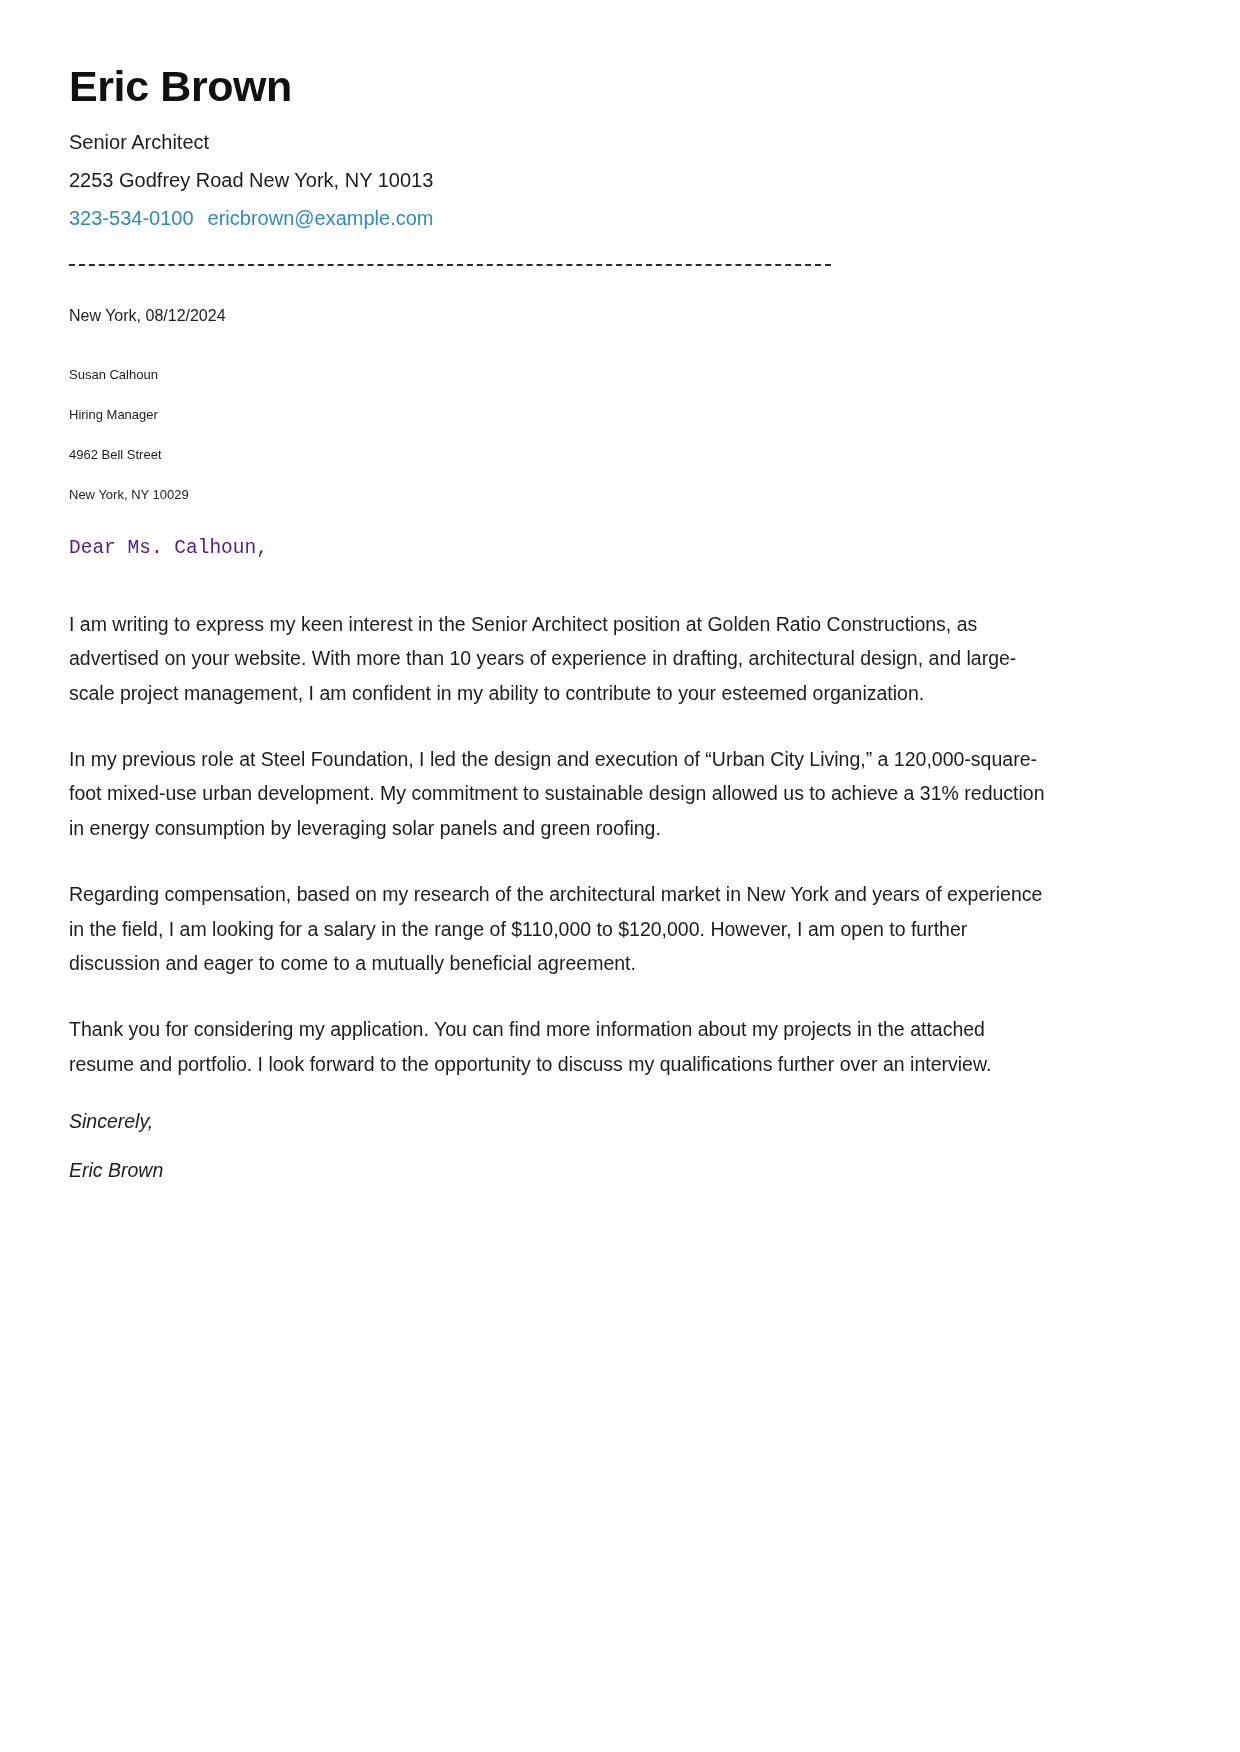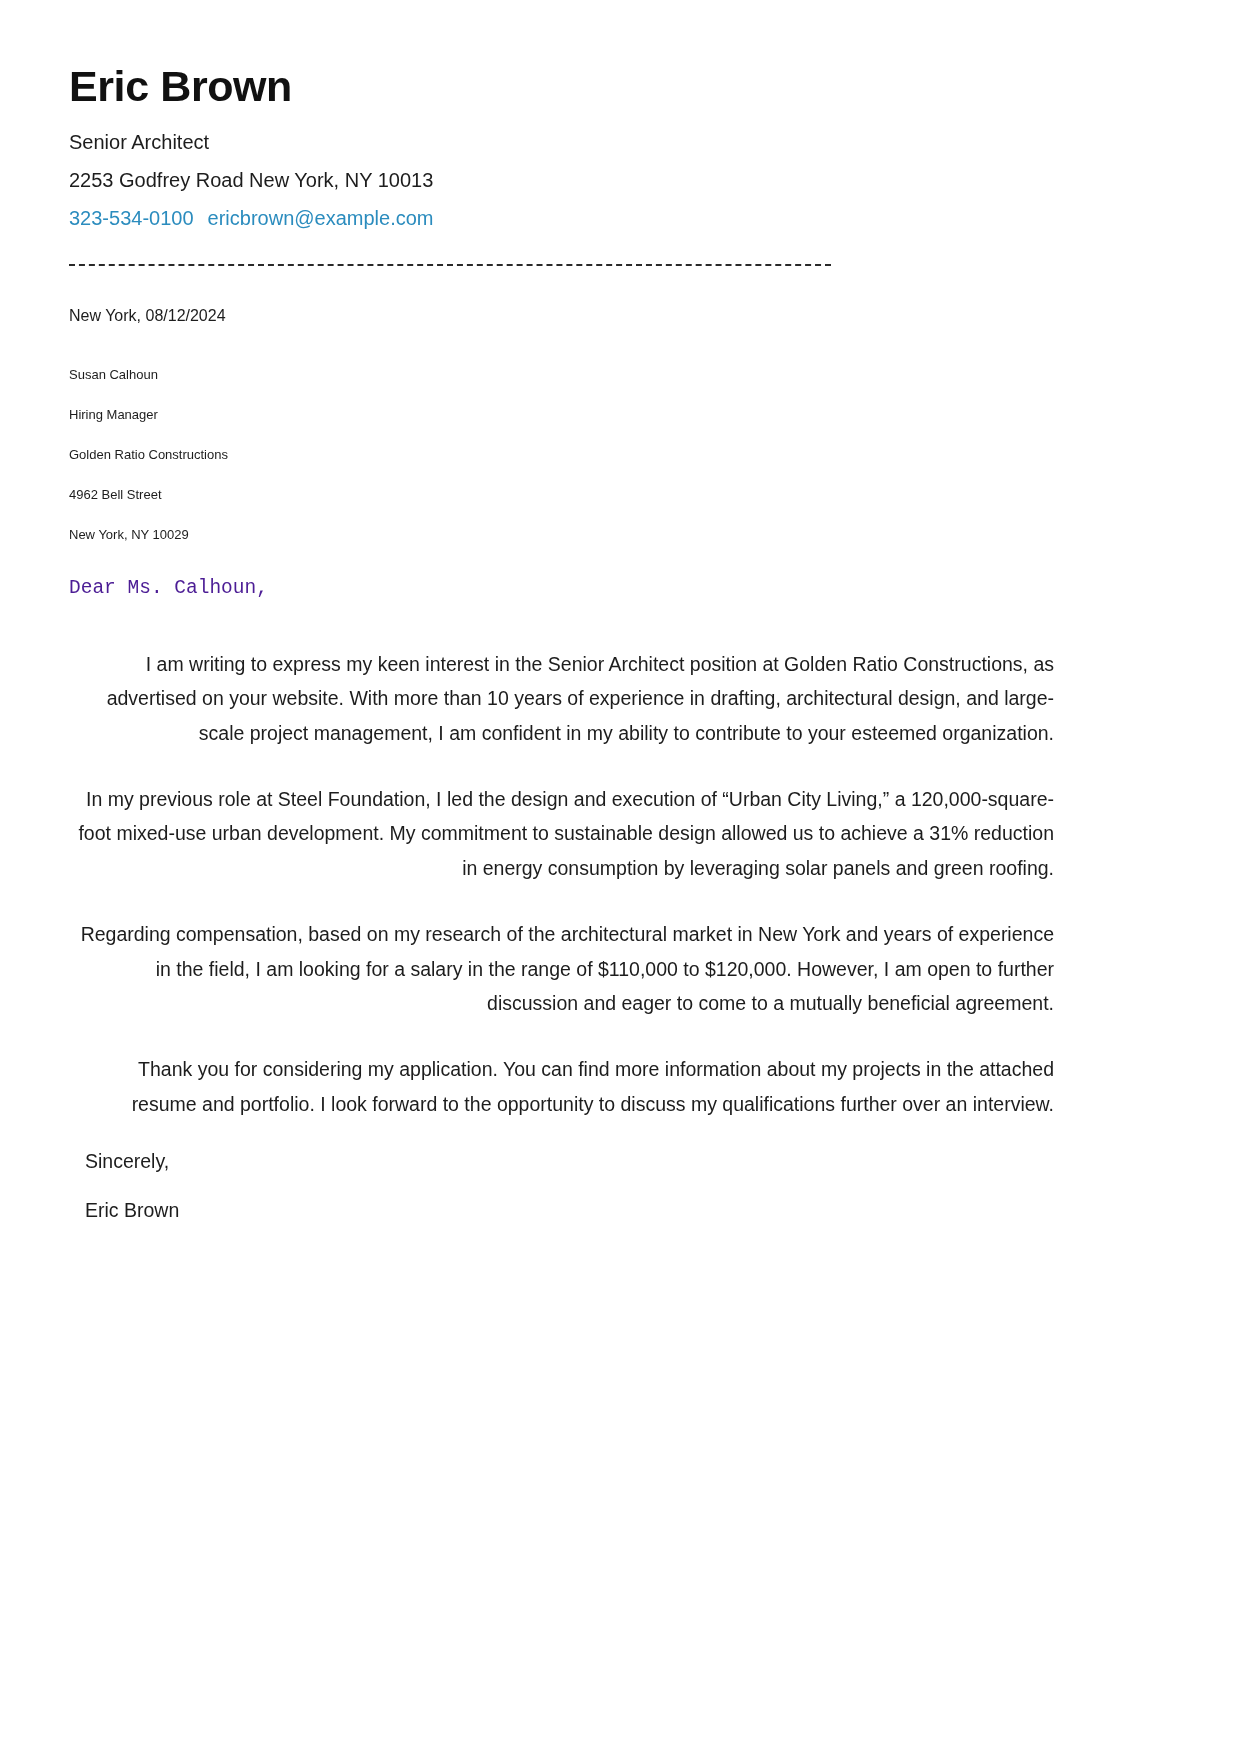--- a/index.html
+++ b/index.html
@@ -105,32 +105,33 @@
     color: #4c1d95;
     font-family: Liberation Mono, monospace;
   }
 
   .body-paragraph {
     font-size: 19.5px;
     line-height: 1.78;
     margin: 0 0 31px 0;
     color: #1d1d1d;
     max-width: 985px;
-    text-align: right;
+    text-align: left;
   }
 
   .signoff {
     margin-top: 27px;
   }
 
   .signoff-line {
     font-size: 19.5px;
     line-height: 1.0;
-    margin: 0 0 29px 16px;
+    margin: 0 0 29px 0;
     color: #1d1d1d;
+    font-style: italic;
   }
 
   .signoff-line:last-child {
     margin-bottom: 0;
   }
 </style>
 </head>
 <body>
 
 <div class="page">
@@ -149,21 +150,20 @@
 
   <div class="divider"></div>
 
   <section class="letter">
 
     <div class="date-line">New York, 08/12/2024</div>
 
     <div class="recipient">
       <div class="recipient-line">Susan Calhoun</div>
       <div class="recipient-line">Hiring Manager</div>
-      <div class="recipient-line">Golden Ratio Constructions</div>
       <div class="recipient-line">4962 Bell Street</div>
       <div class="recipient-line">New York, NY 10029</div>
     </div>
 
     <div class="salutation">Dear Ms. Calhoun,</div>
 
     <p class="body-paragraph">I am writing to express my keen interest in the Senior Architect position at Golden Ratio Constructions, as advertised on your website. With more than 10 years of experience in drafting, architectural design, and large-scale project management, I am confident in my ability to contribute to your esteemed organization.</p>
     <p class="body-paragraph">In my previous role at Steel Foundation, I led the design and execution of “Urban City Living,” a 120,000-square-foot mixed-use urban development. My commitment to sustainable design allowed us to achieve a 31% reduction in energy consumption by leveraging solar panels and green roofing.</p>
     <p class="body-paragraph">Regarding compensation, based on my research of the architectural market in New York and years of experience in the field, I am looking for a salary in the range of $110,000 to $120,000. However, I am open to further discussion and eager to come to a mutually beneficial agreement.</p>
     <p class="body-paragraph">Thank you for considering my application. You can find more information about my projects in the attached resume and portfolio. I look forward to the opportunity to discuss my qualifications further over an interview.</p>

